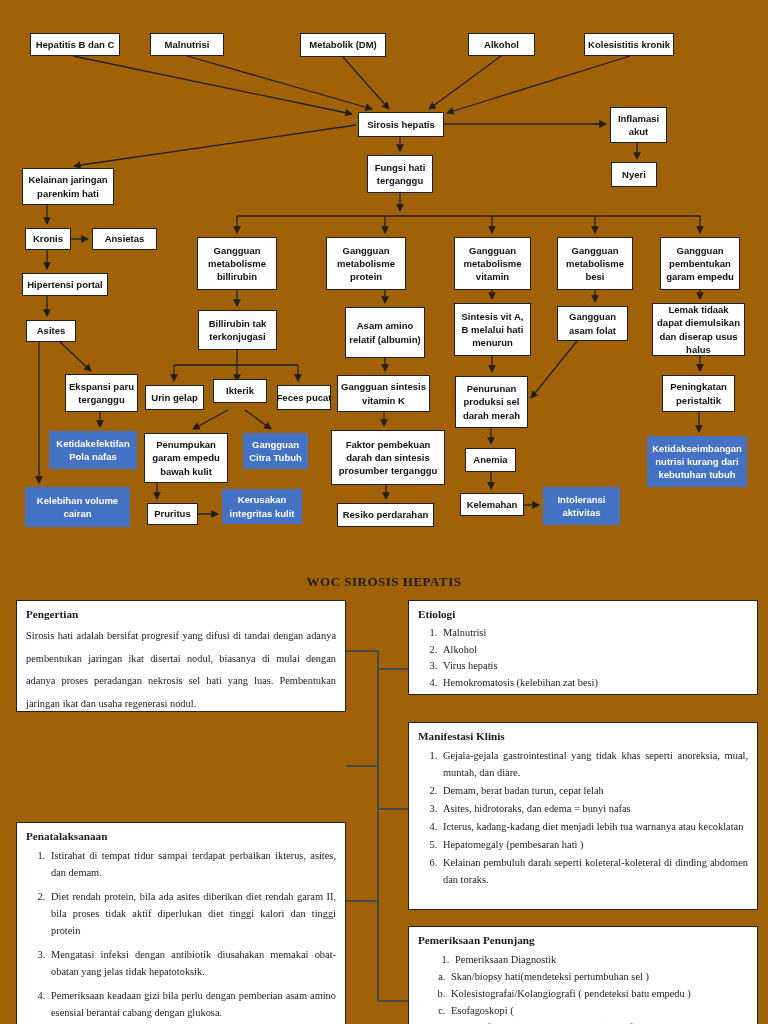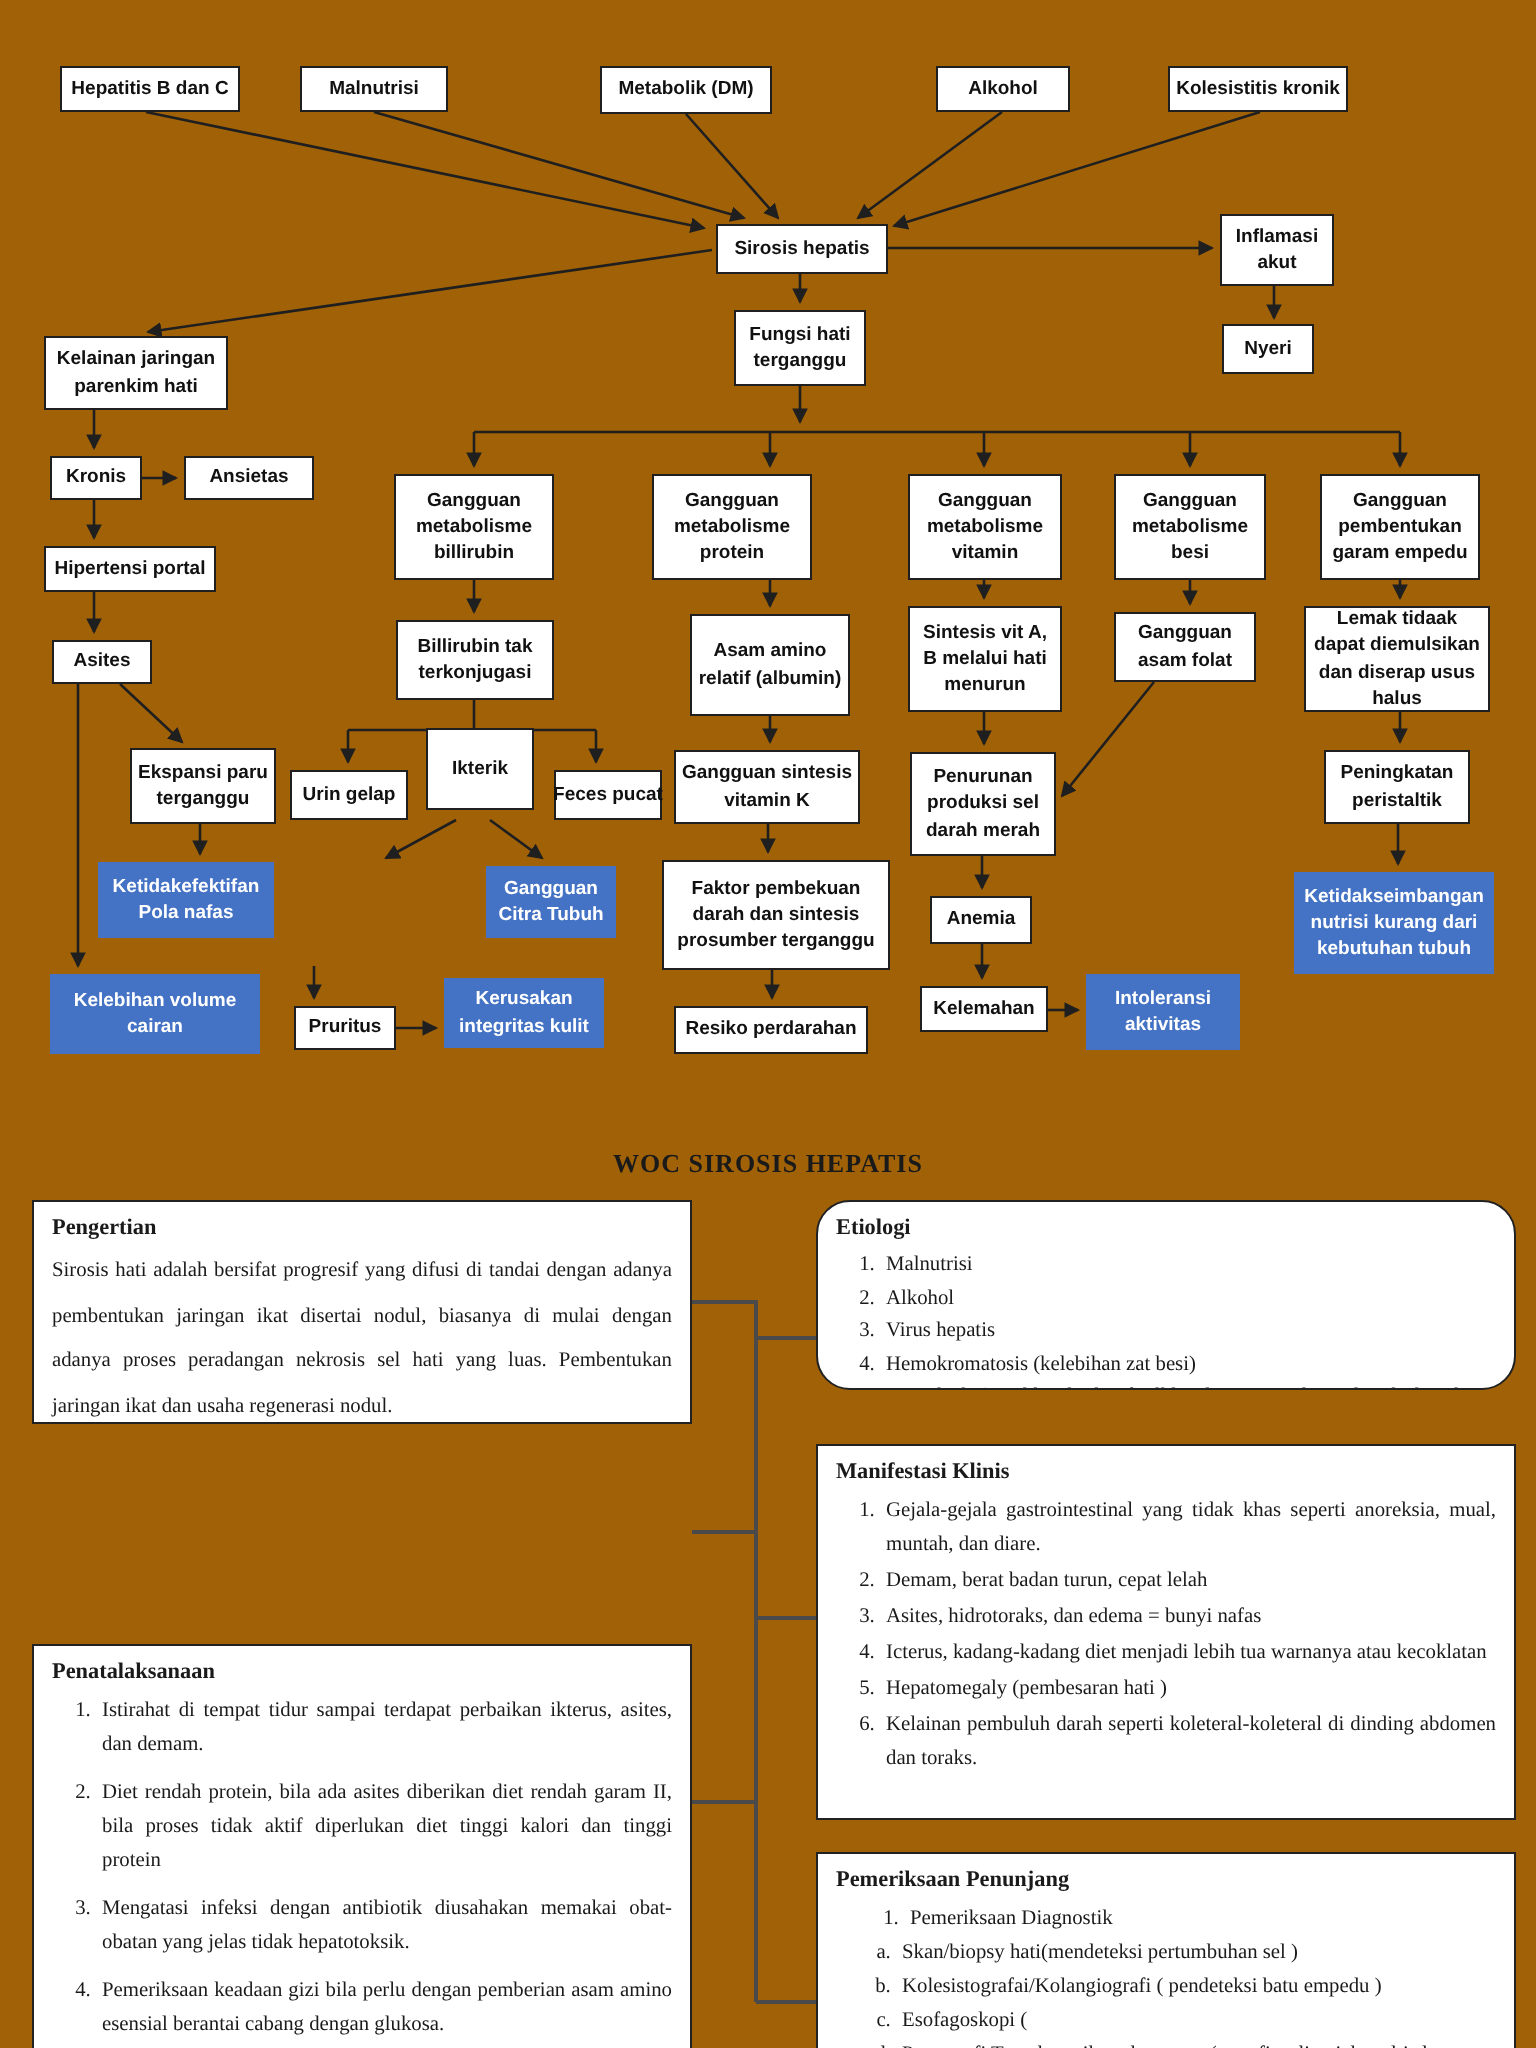--- a/index.html
+++ b/index.html
@@ -21,21 +21,21 @@
         padding:5px 9px 5px 9px;font-size:10.4px;line-height:17px;text-align:justify;}
   .tbox h3{margin:0 0 3px 0;font-size:11.2px;line-height:16px;text-align:left;}
   .tbox p{margin:0;}
   .tbox ol{margin:0;padding-left:22px;}
   .tbox ol.alpha{list-style-type:lower-alpha;padding-left:20px;}
   .tbox li{margin:0;padding-left:3px;}
   #pengertian{left:16px;top:600px;width:330px;height:112px;line-height:22.5px;overflow:hidden;}
   #klasifikasi{left:16px;top:718px;width:330px;height:98px;line-height:18.5px;overflow:hidden;}
   #penatalaksanaan{left:16px;top:822px;width:330px;height:218px;}
   #penatalaksanaan li{margin-bottom:7px;font-family:Liberation Serif, serif;}
-  #etiologi{left:408px;top:600px;width:350px;height:95px;line-height:16.5px;overflow:hidden;border-radius:17px;}
+  #etiologi{left:408px;top:600px;width:350px;height:95px;line-height:16.5px;overflow:hidden;}
   #manifestasi{left:408px;top:722px;width:350px;height:188px;overflow:hidden;}
   #manifestasi li{margin-bottom:1px;}
   #pemeriksaan{left:408px;top:926px;width:350px;height:110px;}
   #pemeriksaan .sub{margin:1px 0 0 12px;}
   #pemeriksaan ol.alpha{margin-left:10px;}
   .conn{position:absolute;background:#4a4a4a;}
 </style>
 </head>
 <body>
 
@@ -130,22 +130,23 @@
     <div class="node blue" style="left:25px;top:487px;width:105px;height:40px">Kelebihan volume cairan</div>
 
     <div class="node" style="left:197px;top:237px;width:80px;height:53px">Gangguan metabolisme billirubin</div>
     <div class="node" style="left:326px;top:237px;width:80px;height:53px">Gangguan metabolisme protein</div>
     <div class="node" style="left:454px;top:237px;width:77px;height:53px">Gangguan metabolisme vitamin</div>
     <div class="node" style="left:557px;top:237px;width:76px;height:53px">Gangguan metabolisme besi</div>
     <div class="node" style="left:660px;top:237px;width:80px;height:53px">Gangguan pembentukan garam empedu</div>
 
     <div class="node" style="left:198px;top:310px;width:79px;height:40px">Billirubin tak terkonjugasi</div>
     <div class="node one" style="left:145px;top:385px;width:59px;height:25px">Urin gelap</div>
-    <div class="node one" style="left:213px;top:364px;width:54px;height:41px">Ikterik</div>
+    <div class="node one" style="left:213px;top:379px;width:54px;height:24px">Ikterik</div>
     <div class="node one" style="left:277px;top:385px;width:54px;height:25px">Feces pucat</div>
+    <div class="node" style="left:144px;top:433px;width:84px;height:50px">Penumpukan garam empedu bawah kulit</div>
     <div class="node blue" style="left:243px;top:433px;width:65px;height:36px">Gangguan Citra Tubuh</div>
     <div class="node one" style="left:147px;top:503px;width:51px;height:22px">Pruritus</div>
     <div class="node blue" style="left:222px;top:489px;width:80px;height:35px">Kerusakan integritas kulit</div>
 
     <div class="node" style="left:345px;top:307px;width:80px;height:51px">Asam amino relatif (albumin)</div>
     <div class="node" style="left:337px;top:375px;width:93px;height:37px">Gangguan sintesis vitamin K</div>
     <div class="node" style="left:331px;top:430px;width:114px;height:55px">Faktor pembekuan darah dan sintesis prosumber terganggu</div>
     <div class="node one" style="left:337px;top:503px;width:97px;height:24px">Resiko perdarahan</div>
 
     <div class="node" style="left:454px;top:303px;width:77px;height:53px">Sintesis vit A, B melalui hati menurun</div>

